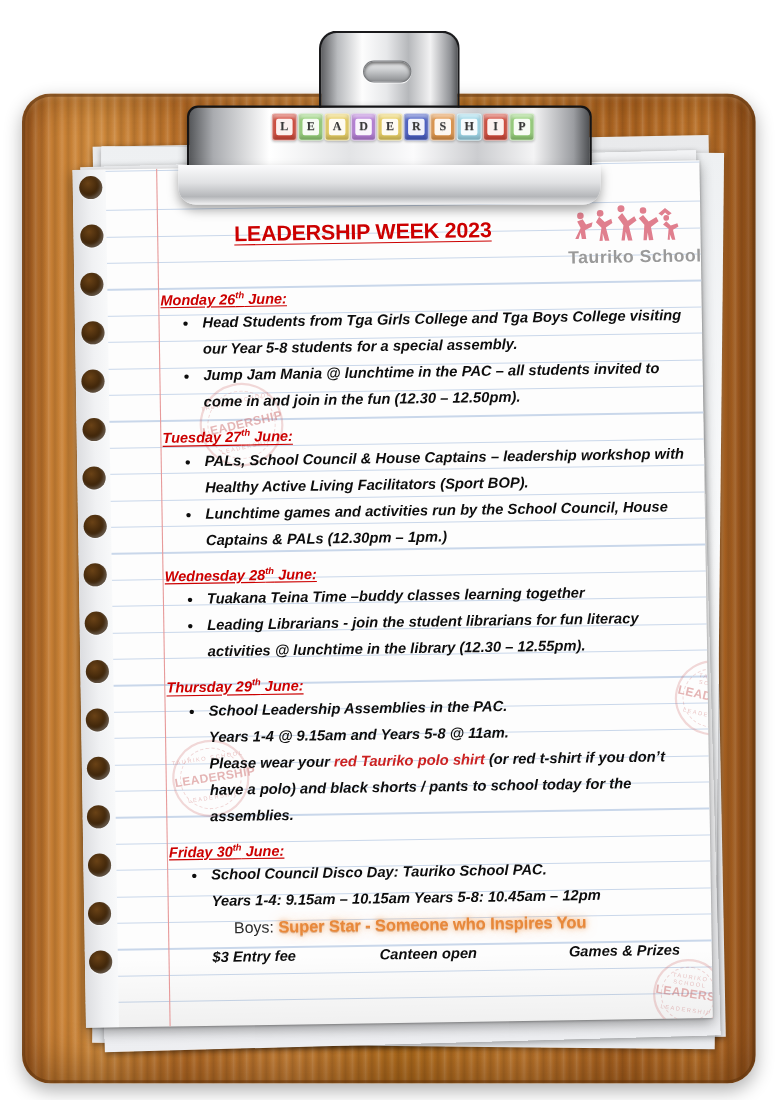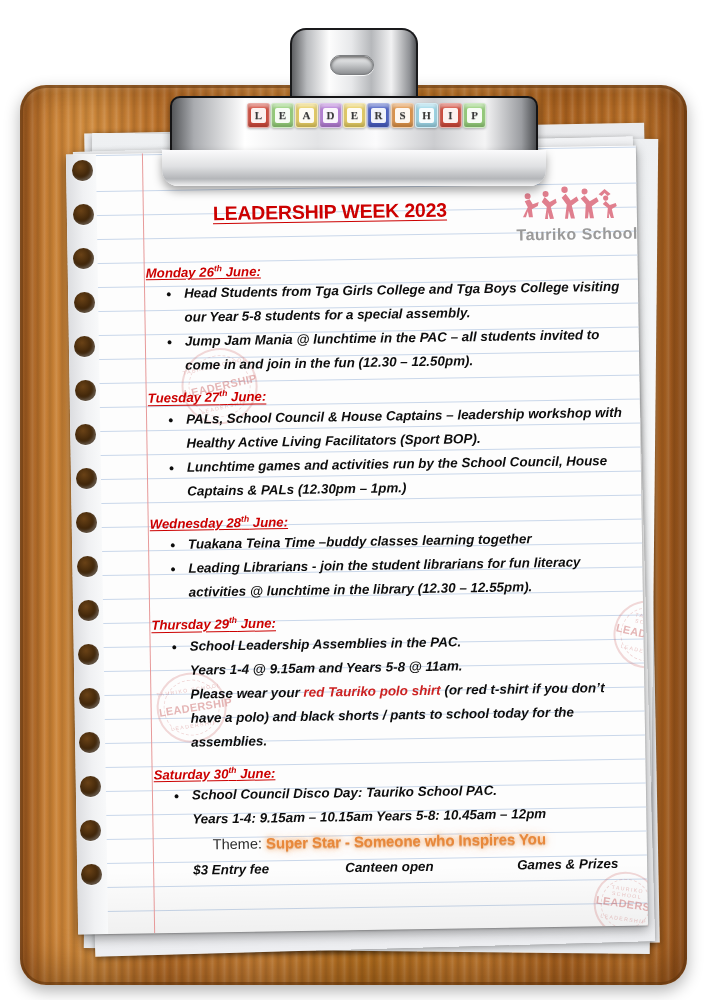--- a/index.html
+++ b/index.html
@@ -439,28 +439,28 @@
         <ul class="items">
           <li>
             <span class="sub-line">School Leadership Assemblies in the PAC.</span>
             <span class="sub-line">Years 1-4 @ 9.15am and Years 5-8 @ 11am.</span>
             <span class="sub-line"><span>Please wear your </span><span class="hl-red">red Tauriko polo shirt</span><span> (or red t-shirt if you don’t have a polo) and black shorts / pants to school today for the assemblies.</span></span>
           </li>
         </ul>
       </div>
 
       <div class="day">
-        <div class="day-title"><span>Saturday 30</span><sup>th</sup><span> June:</span></div>
+        <div class="day-title"><span>Friday 30</span><sup>th</sup><span> June:</span></div>
         <ul class="items">
           <li>
             <span class="sub-line">School Council Disco Day: Tauriko School PAC.</span>
             <span class="sub-line">Years 1-4: 9.15am – 10.15am      Years 5-8: 10.45am – 12pm</span>
           </li>
         </ul>
-        <div class="theme-line"><span>Theme:</span> <span class="theme-value">Super Star - Someone who Inspires You</span></div>
+        <div class="theme-line"><span>Boys:</span> <span class="theme-value">Super Star - Someone who Inspires You</span></div>
         <div class="footer-row">
           <span>$3 Entry fee</span>
           <span>Canteen open</span>
           <span>Games &amp; Prizes</span>
         </div>
       </div>
 
     </div>
   </div>
 

